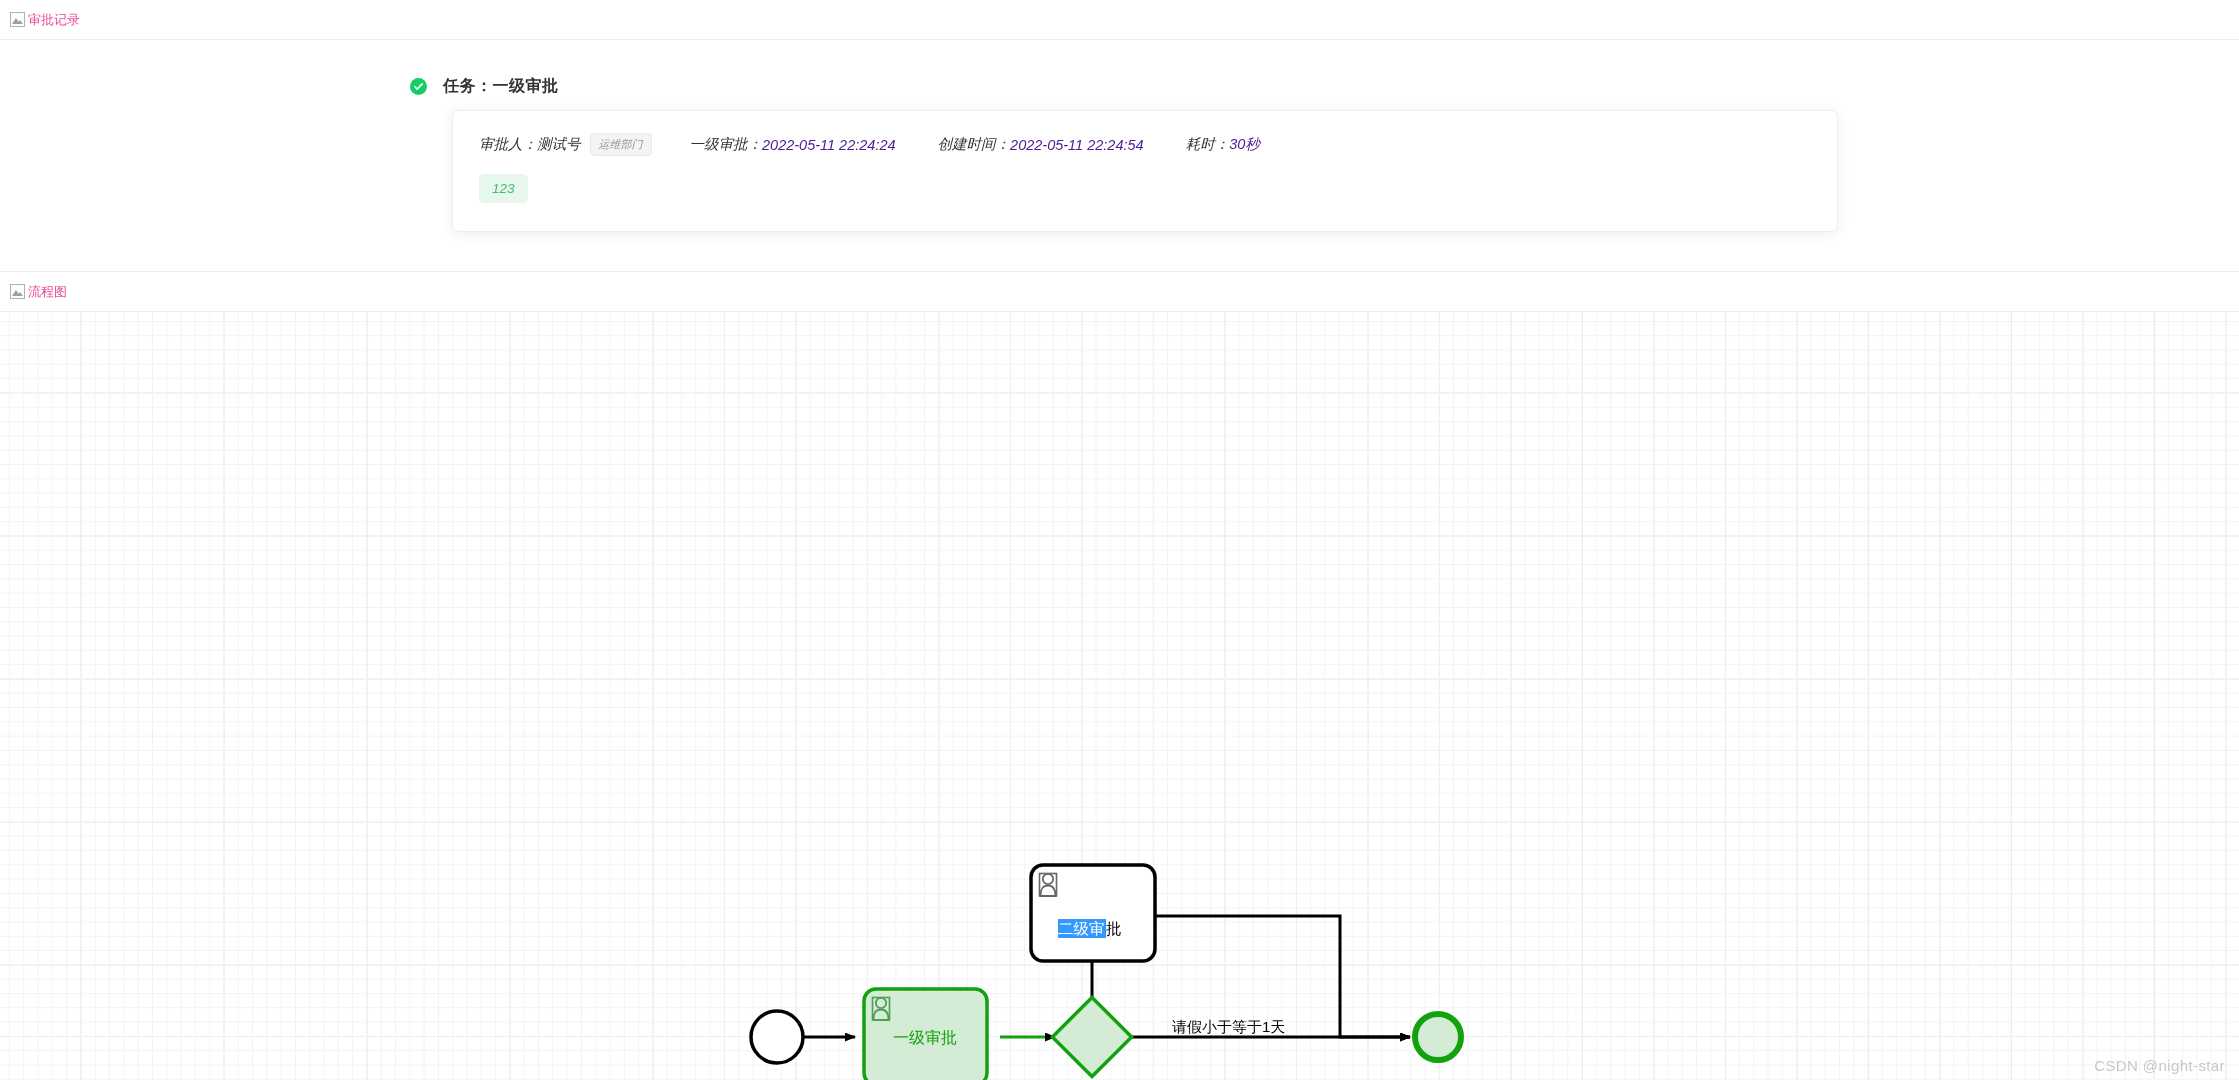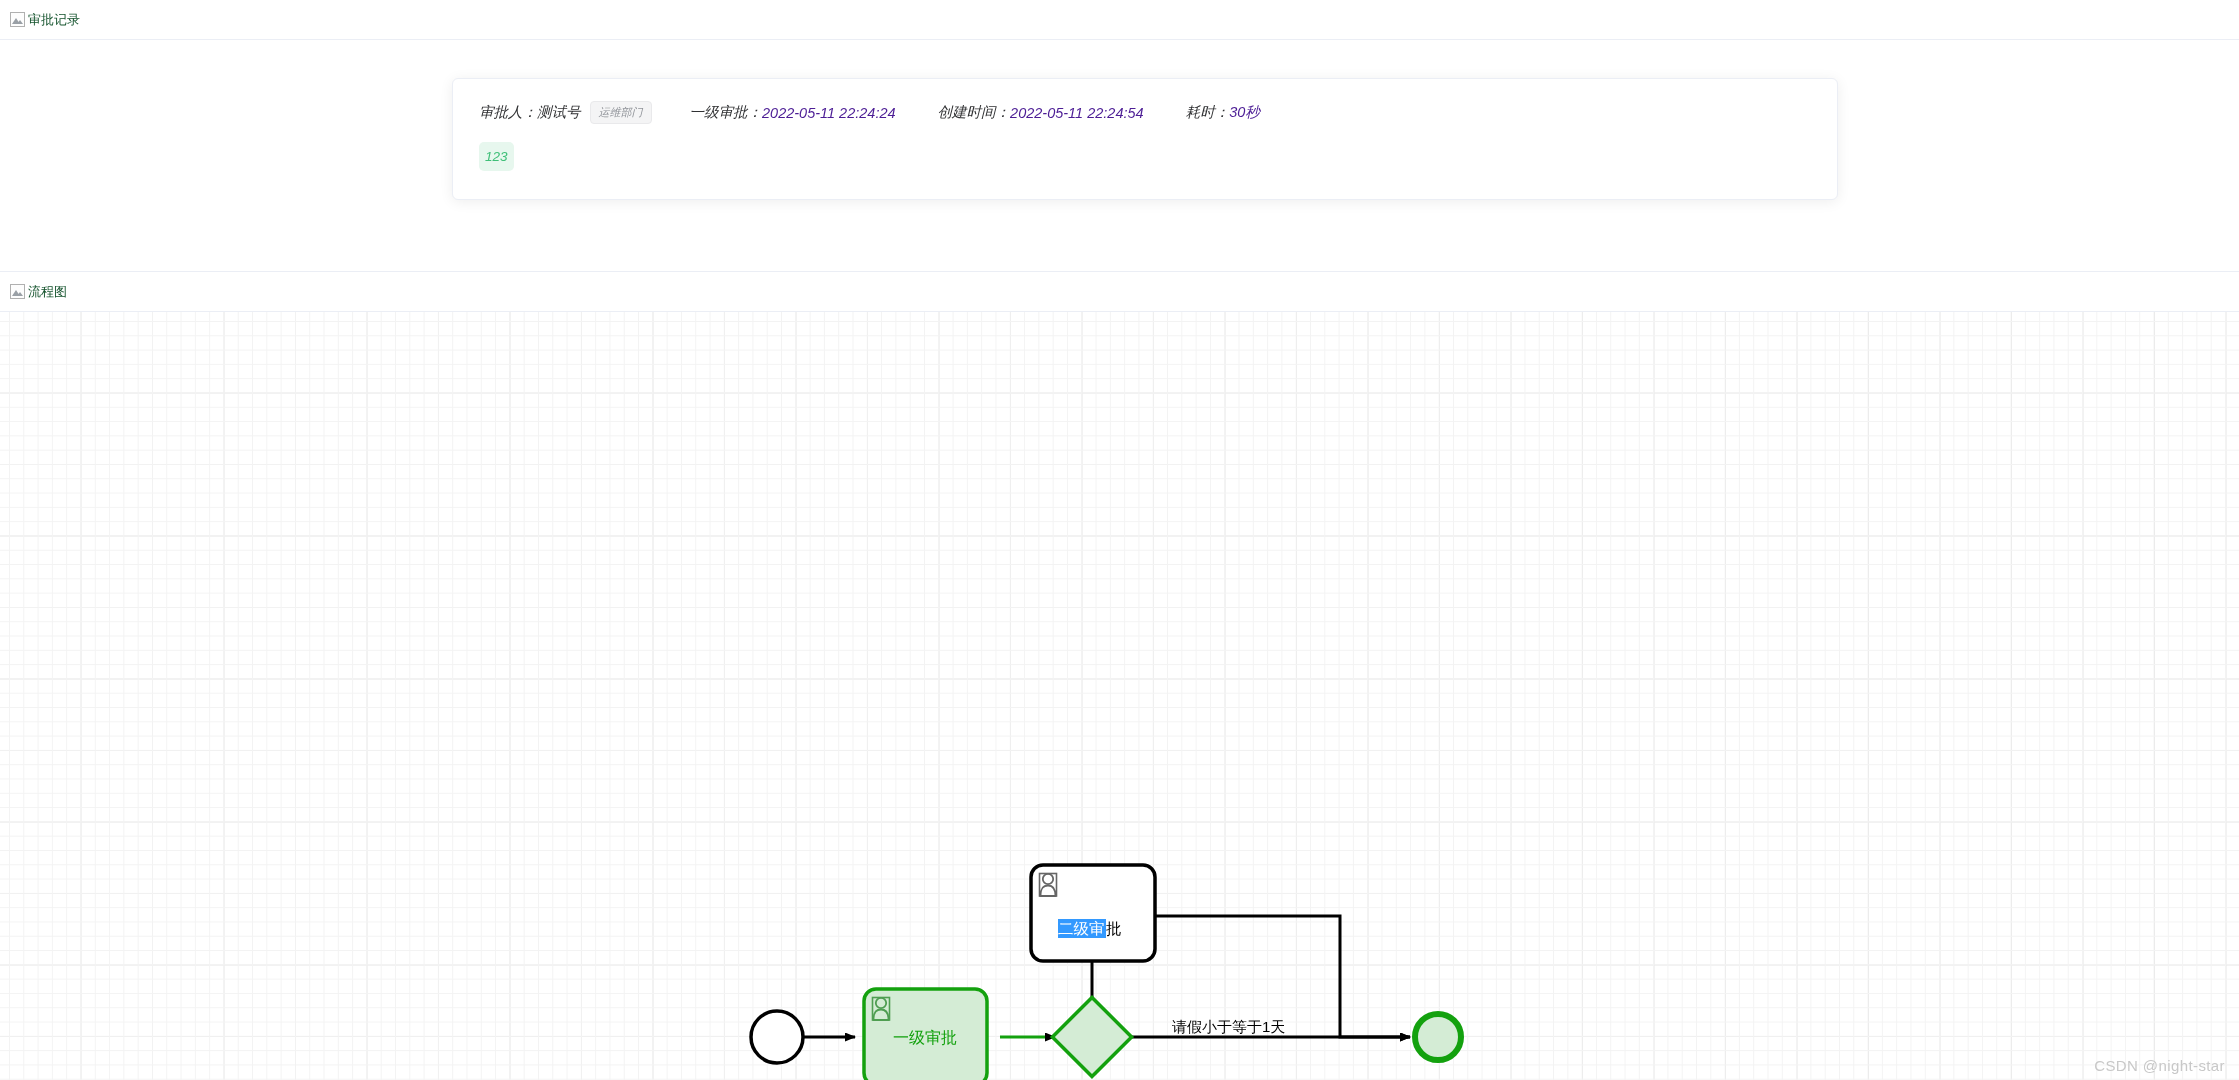--- a/index.html
+++ b/index.html
@@ -42,21 +42,21 @@
     content: "";
     position: absolute;
     right: 1.5px; bottom: 2px;
     width: 0; height: 0;
     border-left: 3px solid transparent;
     border-right: 3px solid transparent;
     border-bottom: 4px solid #9aa0a6;
   }
   .section-title {
     font-size: 13px;
-    color: #14532d;
+    color: #ec4899;
     line-height: 1;
   }
 
   
   .record-panel {
     position: relative;
     height: 232px;
     background: #ffffff;
     border-bottom: 1px solid #ebeef5;
   }
@@ -121,21 +121,21 @@
     border: 1px solid #e9e9eb;
     border-radius: 4px;
   }
   .gap-a { width: 38px; }
   .gap-b { width: 42px; }
   .gap-c { width: 42px; }
 
   .comment-box {
     margin-top: 18px;
     display: inline-block;
-    padding: 7px 6px;
+    padding: 7px 13px;
     background: #e7f7ee;
     border-radius: 5px;
     font-size: 13.5px;
     color: #3fbf78;
   }
 
   
   .flow-panel {
     position: relative;
     height: 768px;
@@ -174,20 +174,28 @@
 <body>
 
 <div class="section-header">
   <span class="broken-img-icon"></span>
   <span class="section-title">审批记录</span>
 </div>
 
 <div class="record-panel">
   <div class="record-item">
 
+    <div class="record-head">
+      <span class="check-icon">
+        <svg width="11" height="11" viewBox="0 0 12 12">
+          <path d="M2 6.2 L4.6 8.8 L10 3.2" stroke="#ffffff" stroke-width="1.8" fill="none" stroke-linecap="round" stroke-linejoin="round"></path>
+        </svg>
+      </span>
+      <span class="record-title">任务：一级审批</span>
+    </div>
 
     <div class="record-card">
       <div class="meta-row">
 
         <span class="meta-field">
           <span class="meta-label">审批人：</span>
           <span class="meta-label">测试号</span>
           <span class="dept-tag">运维部门</span>
         </span>
 

